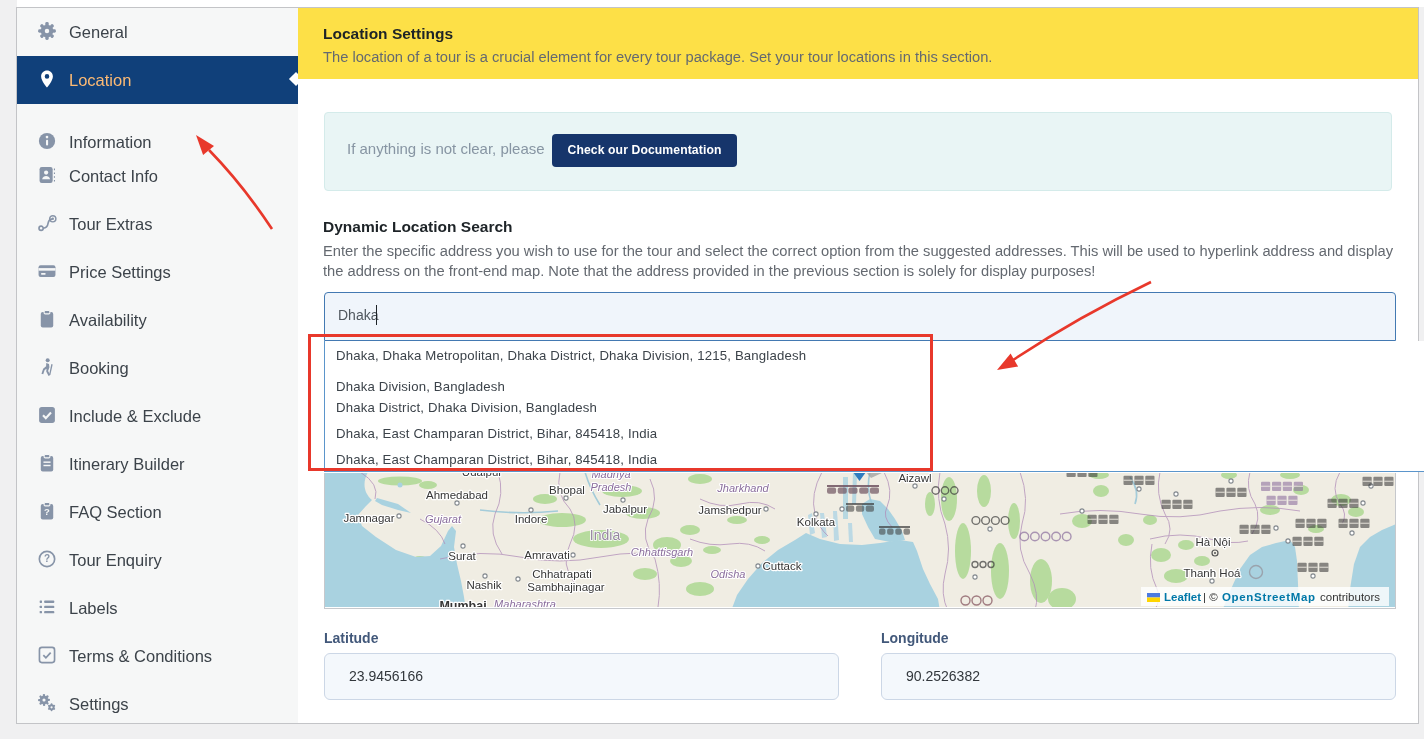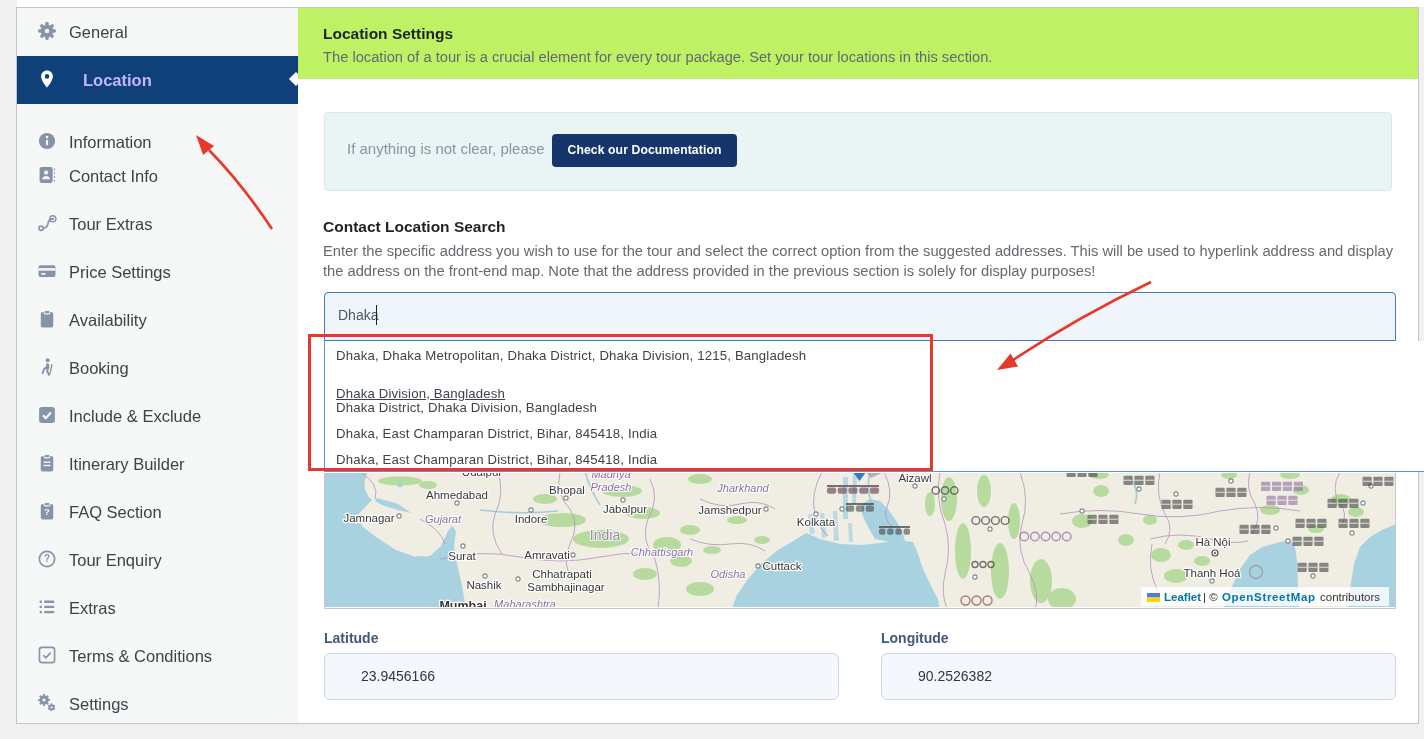--- a/index.html
+++ b/index.html
@@ -8,26 +8,26 @@
   .abs { position:absolute; }
   #topstrip { left:17px; top:0; width:1407px; height:7px; background:#fff; }
   #card { left:16px; top:7px; width:1403px; height:717px; background:#fff;
     border:1px solid #c3c4c7; }
   
   #sidebar { left:17px; top:8px; width:281px; height:715px; background:#f6f7f7; }
   .mi { position:absolute; left:0; width:281px; height:48px; }
   .mi .ic { position:absolute; left:20px; top:13px; width:20px; height:20px; }
   .mi .tx { position:absolute; left:52px; top:15px; font-size:16.5px; color:#3c434a; }
   .mi.active { background:#10407a; }
-  .mi.active .tx { color:#c4b5fd; font-weight:700;margin-left:14px; }
+  .mi.active .tx { color:#fdba74; font-weight:400; }
   .notch { position:absolute; left:274px; top:66px; width:10px; height:10px;
     background:#fff; transform:rotate(45deg); }
   
   #content { left:298px; top:8px; width:1120px; height:715px; background:#fff; }
-  #hband { left:0; top:0; width:1120px; height:71px; background:#bef264; }
+  #hband { left:0; top:0; width:1120px; height:71px; background:#fde047; }
   .h1 { font-size:15.5px; font-weight:700; color:#1d2327; }
   .sub { font-size:14.7px; color:#646970; }
   #infobox { left:26px; top:104px; width:1068px; height:79px; background:#e9f5f5;
     border:1px solid #d4ebea; border-radius:4px; }
   #infotext { left:49px; top:132px; font-size:15px; color:#8795a3; }
   #docbtn { left:254px; top:126px; width:185px; height:33px; background:#16356b;
     border-radius:4px; color:#fff; font-size:12.2px; font-weight:700; letter-spacing:0.1px;
     text-align:center; line-height:33px; }
   #searchin { left:26px; top:284px; width:1072px; height:49px; background:#f0f5fb;
     border:1.5px solid #4379b2; border-radius:4px 4px 0 0;text-align:center; }
@@ -35,21 +35,21 @@
   #caret { left:51px; top:12px; width:1px; height:20px; background:#1d2327; }
   #dropdown { left:26px; top:333px; width:1264px; height:131px; background:#fff;
     border:1px solid #5b95cb; border-top:none; }
   .sg { position:absolute; left:11px; font-size:13.2px; letter-spacing:0.16px; color:#3c434a; }
   #redrect { left:10px; top:326px; width:625px; height:137px;
     border:3px solid #e8382b; }
   #lat-l { left:26px; top:622px; font-size:14px; font-weight:700; color:#42587a; }
   #lng-l { left:583px; top:622px; font-size:14px; font-weight:700; color:#42587a; }
   .coord { position:absolute; top:645px; width:515px; height:47px; background:#f4f8fc;
     border:1px solid #ccd7e6; border-radius:6px; font-size:14px; color:#32373c;
-    line-height:45px; padding-left:36px; }
+    line-height:45px; padding-left:24px; }
   #mapbox { left:26px; top:465px; width:1072px; height:136px; border:1px solid #c6c8cc; border-top:none; }
 </style>
 </head>
 <body>
 <div class="abs" id="topstrip"></div>
 <div class="abs" id="card"></div>
 <div class="abs" id="sidebar">
   <div class="mi" style="top:0">
     <svg class="ic" viewBox="0 0 18 18">
         <g fill="#8794a8">
@@ -155,21 +155,21 @@
   </div>
   <div class="mi" style="top:576px">
     <svg class="ic" viewBox="0 0 18 18" fill="#8794a8">
         <rect x="2.4" y="3.2" width="2.1" height="2.1" rx="0.5"></rect>
         <rect x="6.4" y="3.2" width="9.2" height="2.1" rx="0.8"></rect>
         <rect x="2.4" y="7.9" width="2.1" height="2.1" rx="0.5"></rect>
         <rect x="6.4" y="7.9" width="9.2" height="2.1" rx="0.8"></rect>
         <rect x="2.4" y="12.6" width="2.1" height="2.1" rx="0.5"></rect>
         <rect x="6.4" y="12.6" width="9.2" height="2.1" rx="0.8"></rect>
       </svg>
-    <div class="tx">Extras</div>
+    <div class="tx">Labels</div>
   </div>
   <div class="mi" style="top:624px">
     <svg class="ic" viewBox="0 0 18 18">
         <rect x="2.2" y="2.2" width="13.6" height="13.6" rx="2.2" fill="none" stroke="#8794a8" stroke-width="1.5"></rect>
         <path d="M5.7 9.2l2.3 2.3 4.3-4.6" stroke="#8794a8" stroke-width="1.6" fill="none"></path>
       </svg>
     <div class="tx">Terms &amp; Conditions</div>
   </div>
   <div class="mi" style="top:672px">
     <svg class="ic" viewBox="0 0 18 18">
@@ -201,29 +201,29 @@
   <div class="notch"></div>
 </div>
 <div class="abs" id="content">
   <div class="abs" id="hband">
     <div class="abs h1" style="left:25px; top:17px;">Location Settings</div>
     <div class="abs sub" style="left:25px; top:41px;">The location of a tour is a crucial element for every tour package. Set your tour locations in this section.</div>
   </div>
   <div class="abs" id="infobox"></div>
   <div class="abs" id="infotext">If anything is not clear, please</div>
   <div class="abs" id="docbtn">Check our Documentation</div>
-  <div class="abs h1" style="left:25px; top:210px;">Contact Location Search</div>
+  <div class="abs h1" style="left:25px; top:210px;">Dynamic Location Search</div>
   <div class="abs sub" style="left:25px; top:233px; width:1080px; line-height:20px;">Enter the specific address you wish to use for the tour and select the correct option from the suggested addresses. This will be used to hyperlink address and display<br>the address on the front-end map. Note that the address provided in the previous section is solely for display purposes!</div>
   <div class="abs" id="searchin">
     <div class="abs" id="dhaka">Dhaka</div>
     <div class="abs" id="caret"></div>
   </div>
   <div class="abs" id="dropdown">
     <div class="sg" style="top:7px;">Dhaka, Dhaka Metropolitan, Dhaka District, Dhaka Division, 1215, Bangladesh</div>
-    <div class="sg" style="top:45px;text-decoration:underline;">Dhaka Division, Bangladesh</div>
+    <div class="sg" style="top:38px;">Dhaka Division, Bangladesh</div>
     <div class="sg" style="top:59px;">Dhaka District, Dhaka Division, Bangladesh</div>
     <div class="sg" style="top:85px;">Dhaka, East Champaran District, Bihar, 845418, India</div>
     <div class="sg" style="top:111px;">Dhaka, East Champaran District, Bihar, 845418, India</div>
   </div>
   <div class="abs" id="mapbox">
   <svg width="1070" height="134" viewBox="325 474 1070 134" font-family="Liberation Sans, sans-serif">
     <rect x="324" y="473" width="1072" height="136" fill="#f0ede3"></rect>
     <g fill="#b7db9e">
       <ellipse cx="400" cy="482" rx="22" ry="4.5"></ellipse>
           <ellipse cx="428" cy="486" rx="9" ry="4"></ellipse>

